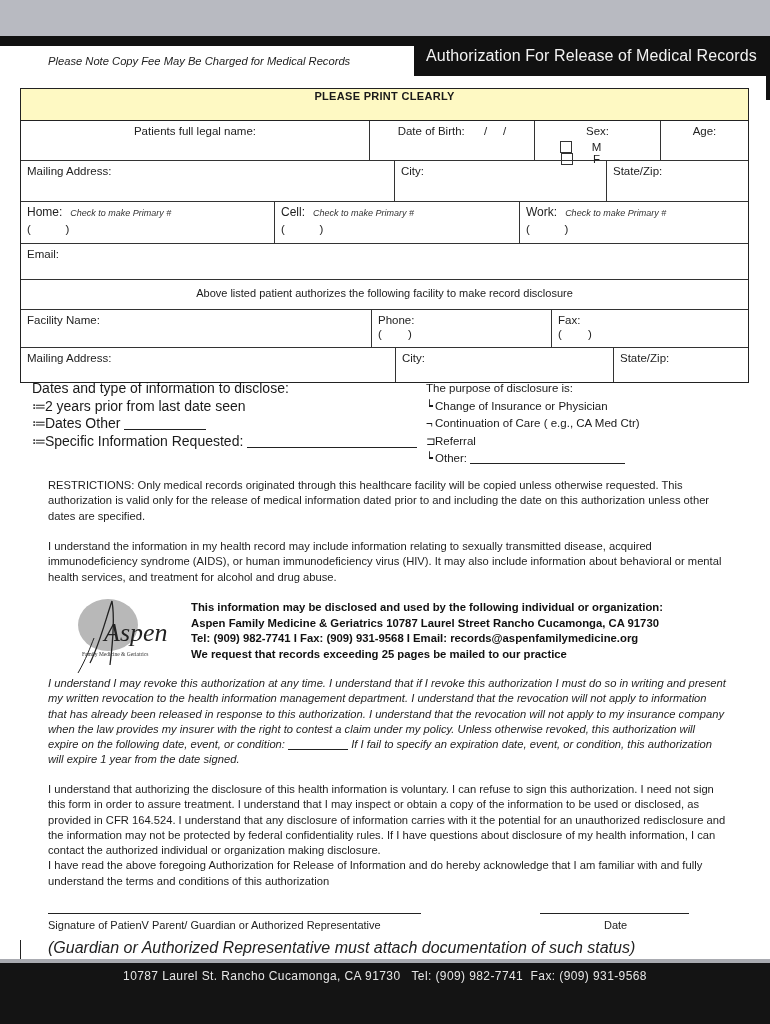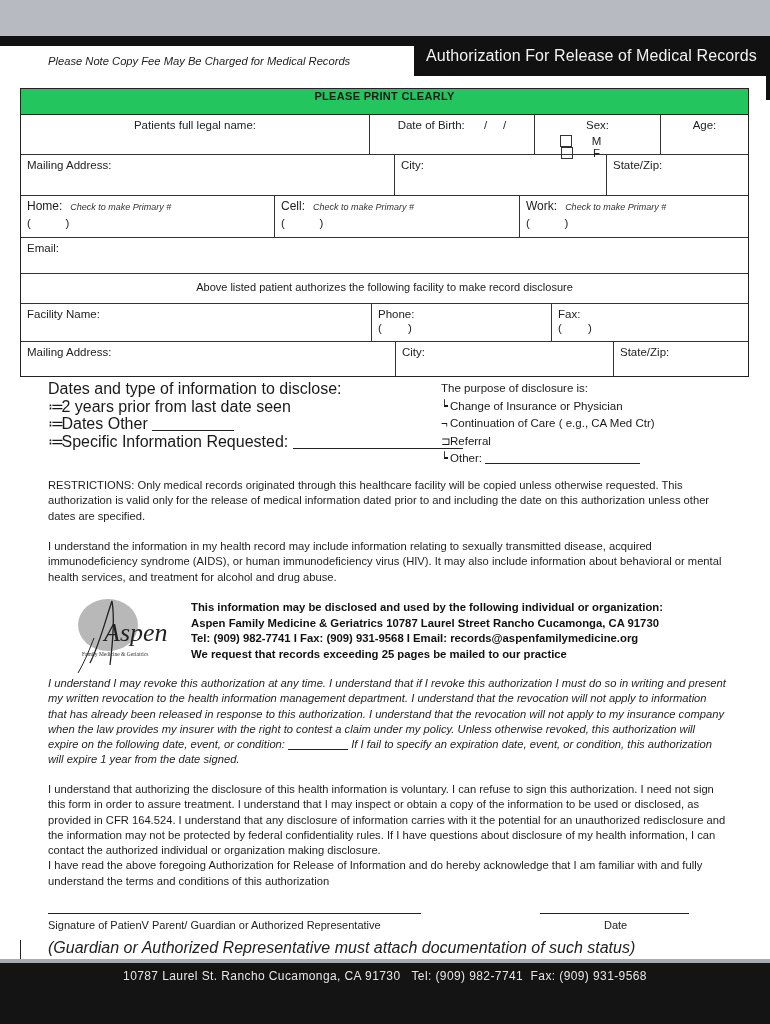--- a/index.html
+++ b/index.html
@@ -7,36 +7,36 @@
   body { position: relative; font-family: "Liberation Sans", sans-serif; color: #1a1a1a; }
 
   .top-band { position: absolute; left: 0; top: 0; width: 770px; height: 36px; background: #b8bac1; }
   .title-band { position: absolute; left: 0; top: 36px; width: 770px; height: 10px; background: #111111; }
   .title-box { position: absolute; left: 414px; top: 36px; width: 356px; height: 40px; background: #111111;
     color: #f2f2f2; font-size: 16px; display: flex; align-items: center; padding-left: 12px; letter-spacing: 0.1px; }
   .right-edge { position: absolute; left: 766px; top: 76px; width: 4px; height: 24px; background: #111; }
   .copy-note { position: absolute; left: 48px; top: 55px; font-size: 11.2px; font-style: italic; color: #222; }
 
   .form-table { position: absolute; left: 20px; top: 88px; width: 729px; border: 1.5px solid #222; }
-  .header-strip { height: 26px; background: #22c55e; border-bottom: 1.5px solid #222; text-align: center;
+  .header-strip { height: 32px; background: #fef9c3; border-bottom: 1.5px solid #222; text-align: center;
     font-size: 11px; font-weight: bold; line-height: 14px; letter-spacing: 0.3px; }
   .row { display: flex; border-bottom: 1.5px solid #333; position: relative; }
   .row:last-child { border-bottom: none; }
   .cell { border-right: 1.2px solid #333; padding: 3px 6px; font-size: 11.5px; color: #222; position: relative; }
   .cell:last-child { border-right: none; }
   .lbl { display: block; line-height: 14px; }
   .hint { font-size: 9px; font-style: italic; margin-left: 8px; color: #333; }
   .paren { display: block; margin-top: 3px; font-size: 11.5px; letter-spacing: 1px; }
   .chk { display: inline-block; width: 12px; height: 12px; border: 1px solid #333; vertical-align: -2px; margin-right: 5px; }
   .sexopts { margin-top: 3px; padding-left: 6px; }
   .sexopts span { margin-right: 20px; }
   .center-text { width: 100%; text-align: center; font-size: 11px; padding: 7px 0; }
 
-  .section-opts { position: absolute; left: 48px; top: 380px; font-size: 16px; line-height: 17.5px; }
-  .section-purpose { position: absolute; left: 441px; top: 380px; font-size: 11.5px; line-height: 17.5px; }
+  .section-opts { position: absolute; left: 32px; top: 380px; font-size: 14px; line-height: 17.5px; }
+  .section-purpose { position: absolute; left: 426px; top: 380px; font-size: 11.5px; line-height: 17.5px; }
   .uline { display: inline-block; border-bottom: 1px solid #222; vertical-align: -2px; height: 11px; }
   .mark { display: inline-block; width: 9px; }
 
   .para { position: absolute; left: 48px; width: 680px; font-size: 11.2px; line-height: 15.3px; color: #1e1e1e; }
 
   .aspen-logo { position: absolute; left: 60px; top: 593px; width: 125px; height: 82px; }
   .aspen-text { position: absolute; left: 191px; top: 600px; font-size: 11.3px; font-weight: bold; line-height: 15.6px; color: #111; }
 
   .sig-line { position: absolute; border-top: 1px solid #222; height: 0; }
   .sig-label { position: absolute; font-size: 11px; color: #222; }

